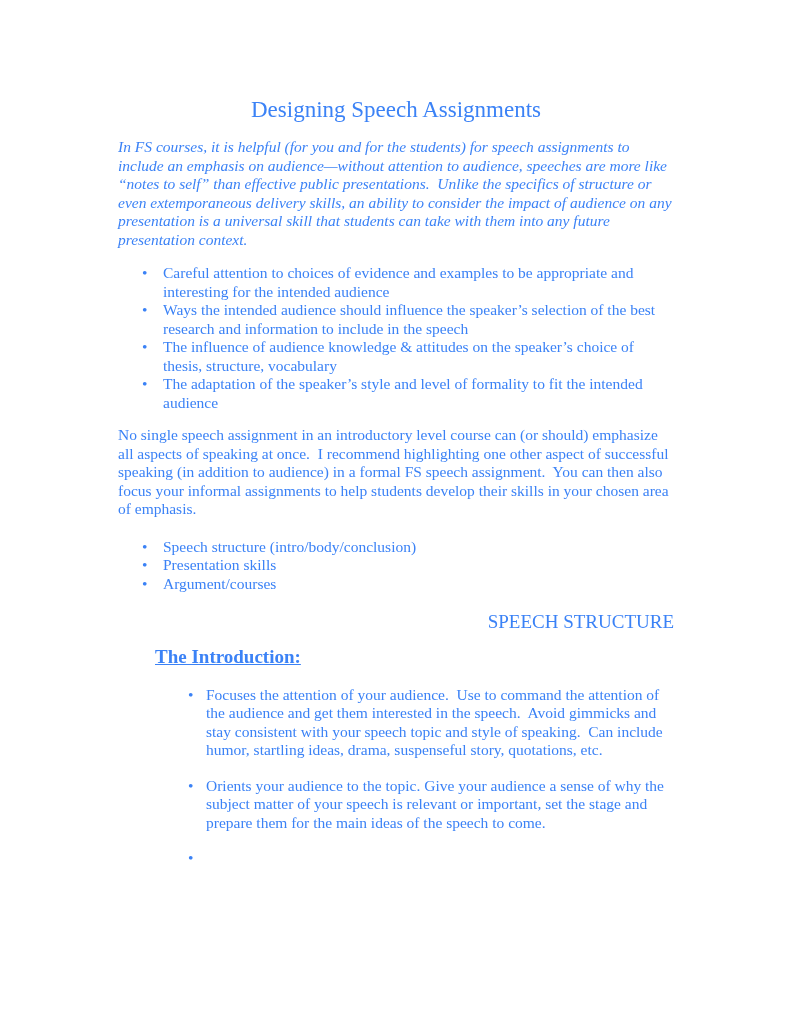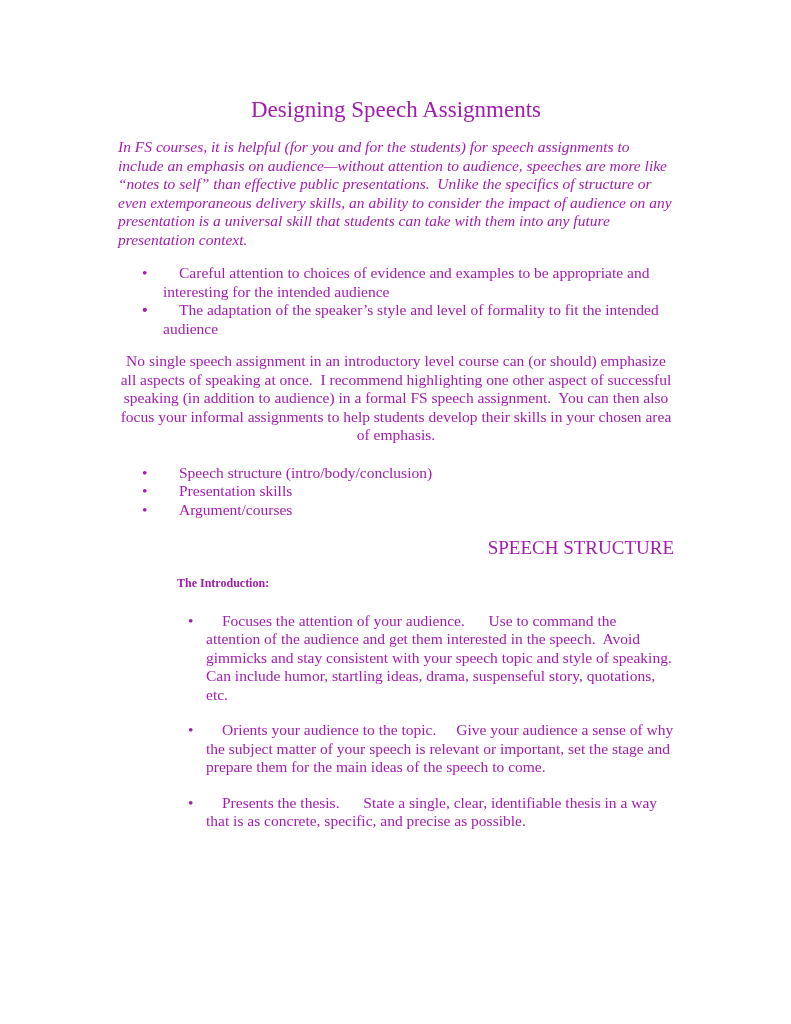--- a/index.html
+++ b/index.html
@@ -3,68 +3,69 @@
 <meta charset="utf-8">
 <style>
   * { margin: 0; padding: 0; box-sizing: border-box; }
   html, body { background: #ffffff; }
   body { width: 791px; }
   .page {
     position: relative;
     width: 791px;
     height: 1024px;
     background: #ffffff;
-    color: #a21caf;
+    color: #3b82f6;
     font-family: "Liberation Serif", "DejaVu Serif", serif;
     padding: 96px 117px 0 118px;
     overflow: hidden;
   }
   .doc-title {
     font-size: 23px;
     font-weight: 400;
     line-height: 27px;
     text-align: center;
     margin-bottom: 15px;
     white-space: pre-wrap;
   }
   .para {
     font-size: 15.5px;
     line-height: 18.5px;
     white-space: pre-wrap;
   }
   .para-main { margin-bottom: 15px; font-style: italic; }
   .para-lead { margin-bottom: 0; }
-  .para-nosingle { margin-bottom: 19px; text-align: center; }
+  .para-nosingle { margin-bottom: 19px; }
   ul.doc-list { list-style: none; }
   ul.list-audience { margin-bottom: 14px; }
   ul.list-emphasis { margin-bottom: 18px; }
   .doc-list li {
     position: relative;
     font-size: 15.5px;
     line-height: 18.5px;
   }
-  .li-text { white-space: pre-wrap; margin-left: 16px; }
+  .li-text { white-space: pre-wrap; }
   .l1 { padding-left: 45px; }
   .l1 .bullet { position: absolute; left: 24px; top: 0; }
   .l2 { padding-left: 88px; }
   .l2 .bullet { position: absolute; left: 70px; top: 0; }
   ul.list-intro .l2 { margin-bottom: 17px; }
   .section-heading {
     font-size: 19px;
     font-weight: 400;
     line-height: 22px;
     text-align: right;
     margin-bottom: 15px;
     white-space: pre-wrap;
   }
   .subsection-heading {
-    font-size: 12px;
+    font-size: 19px;
     font-weight: 700;
     line-height: 18.5px;
-    margin-left: 59px;
+    text-decoration: underline;
+    margin-left: 37px;
     margin-bottom: 19px;
     white-space: pre-wrap;
   }
   .lead-bold { font-weight: 400; white-space: pre-wrap; }
 </style>
 </head>
 <body>
 
 <div class="page">
 
@@ -73,23 +74,25 @@
   <p class="para para-main">In FS courses, it is helpful (for you and for the students) for speech assignments to include an emphasis on audience—without attention to audience, speeches are more like “notes to self” than effective public presentations.  Unlike the specifics of structure or even extemporaneous delivery skills, an ability to consider the impact of audience on any presentation is a universal skill that students can take with them into any future presentation context.</p>
 
 
   <ul class="doc-list list-audience">
     <li class="l1">
       <span class="bullet">•</span>
       <span class="li-text">Careful attention to choices of evidence and examples to be appropriate and interesting for the intended audience</span>
     </li>
     <li class="l1">
       <span class="bullet">•</span>
+      <span class="li-text">Ways the intended audience should influence the speaker’s selection of the best research and information to include in the speech</span>
     </li>
     <li class="l1">
       <span class="bullet">•</span>
+      <span class="li-text">The influence of audience knowledge &amp; attitudes on the speaker’s choice of thesis, structure, vocabulary</span>
     </li>
     <li class="l1">
       <span class="bullet">•</span>
       <span class="li-text">The adaptation of the speaker’s style and level of formality to fit the intended audience</span>
     </li>
   </ul>
 
   <p class="para para-nosingle">No single speech assignment in an introductory level course can (or should) emphasize all aspects of speaking at once.  I recommend highlighting one other aspect of successful speaking (in addition to audience) in a formal FS speech assignment.  You can then also focus your informal assignments to help students develop their skills in your chosen area of emphasis.</p>
 
   <ul class="doc-list list-emphasis">
@@ -115,17 +118,16 @@
     <li class="l2">
       <span class="bullet">•</span>
       <span class="li-text"><span class="lead-bold">Focuses the attention of your audience.</span><span class="li-text">  Use to command the attention of the audience and get them interested in the speech.  Avoid gimmicks and stay consistent with your speech topic and style of speaking.  Can include humor, startling ideas, drama, suspenseful story, quotations, etc.</span></span>
     </li>
     <li class="l2">
       <span class="bullet">•</span>
       <span class="li-text"><span class="lead-bold">Orients your audience to the topic.</span><span class="li-text"> Give your audience a sense of why the subject matter of your speech is relevant or important, set the stage and prepare them for the main ideas of the speech to come.</span></span>
     </li>
     <li class="l2">
       <span class="bullet">•</span>
-      <span class="li-text"><span class="lead-bold">Presents the thesis.</span><span class="li-text">  State a single, clear, identifiable thesis in a way that is as concrete, specific, and precise as possible.</span></span>
     </li>
   </ul>
 
 </div>
 
 </body></html>

